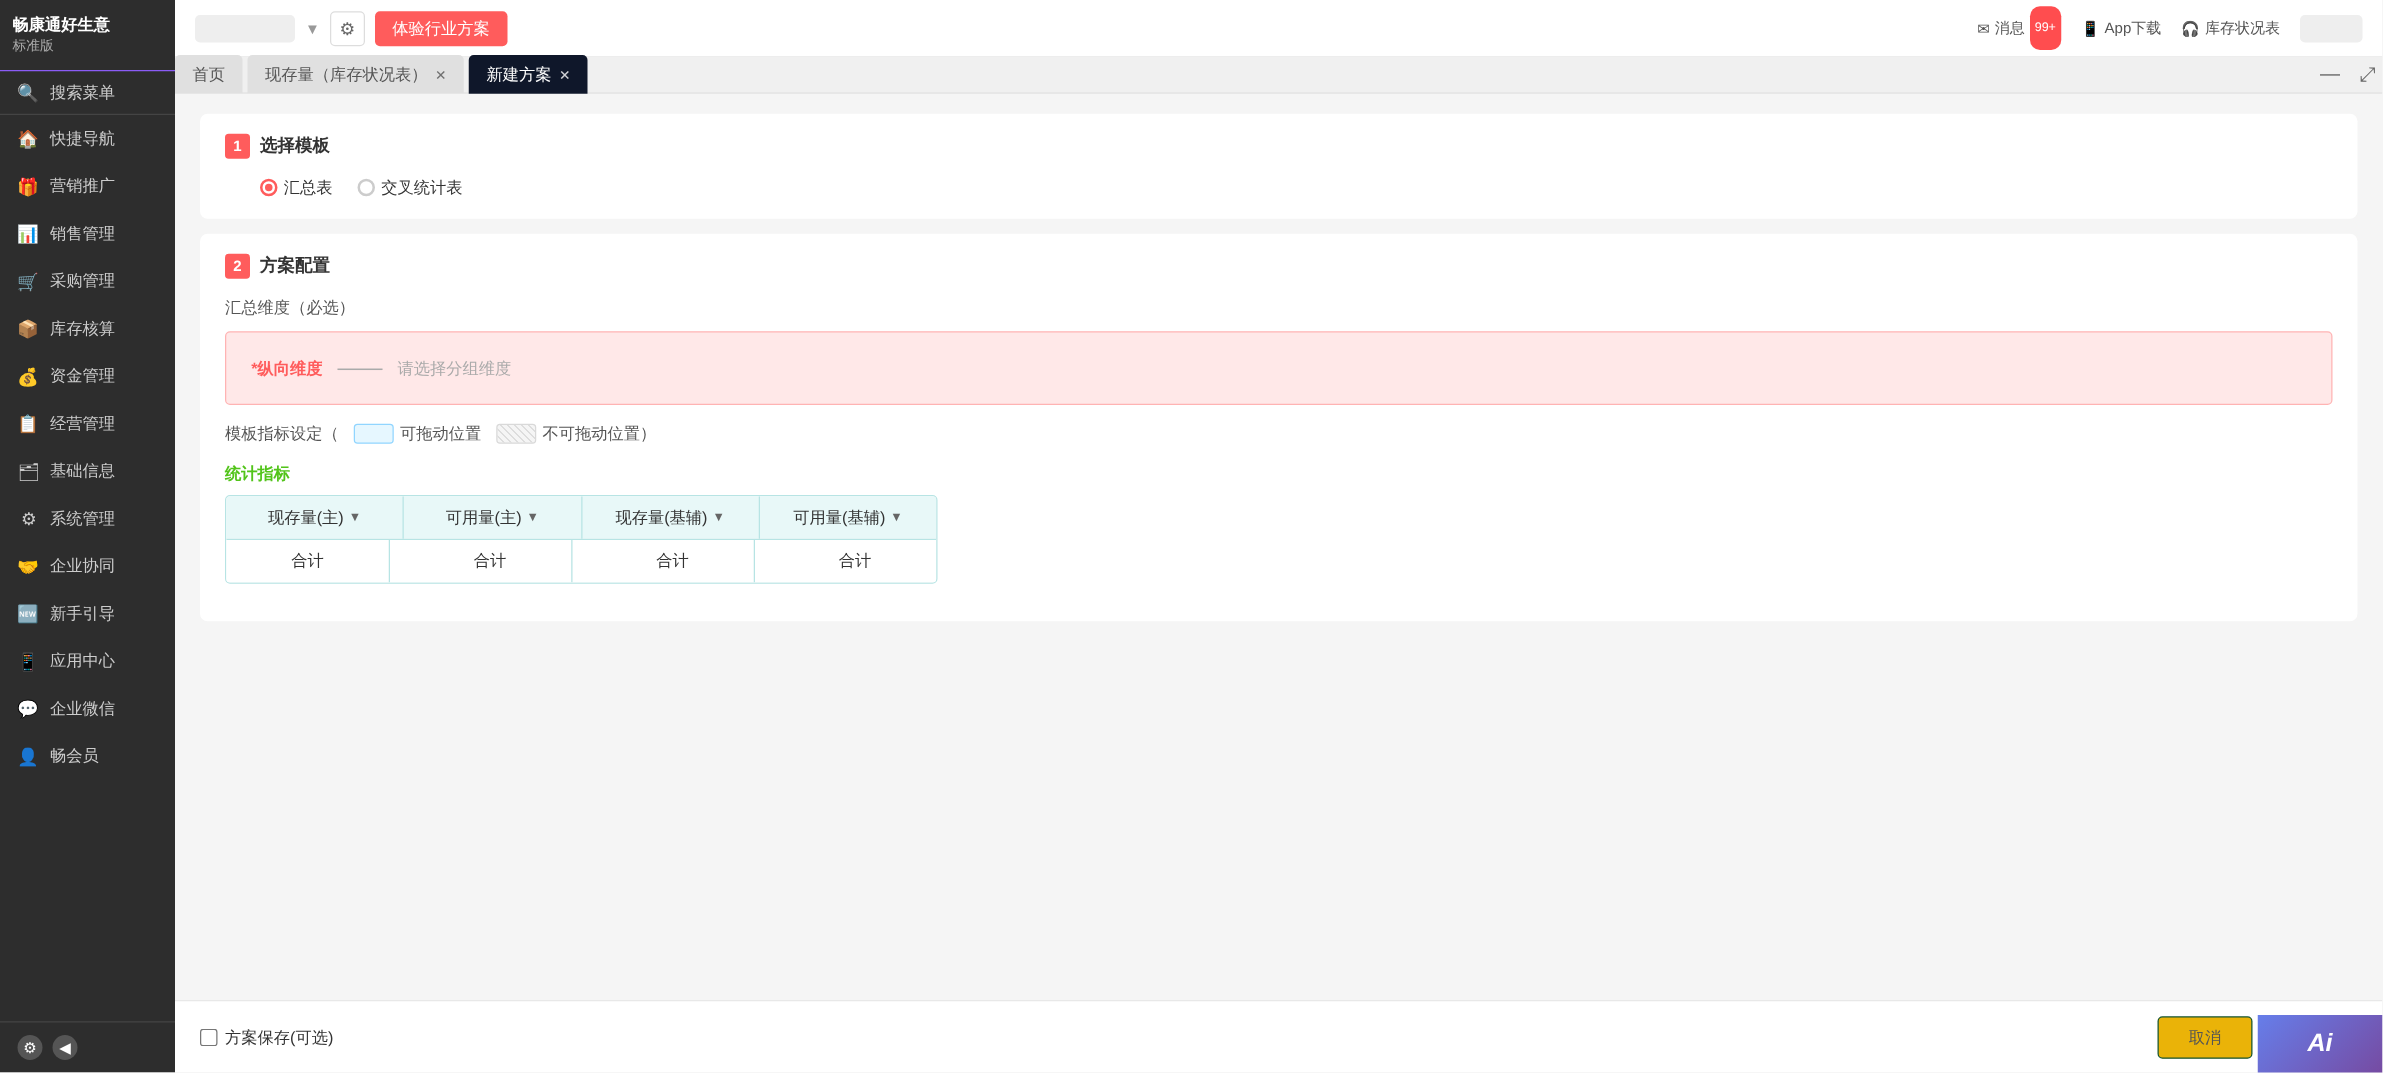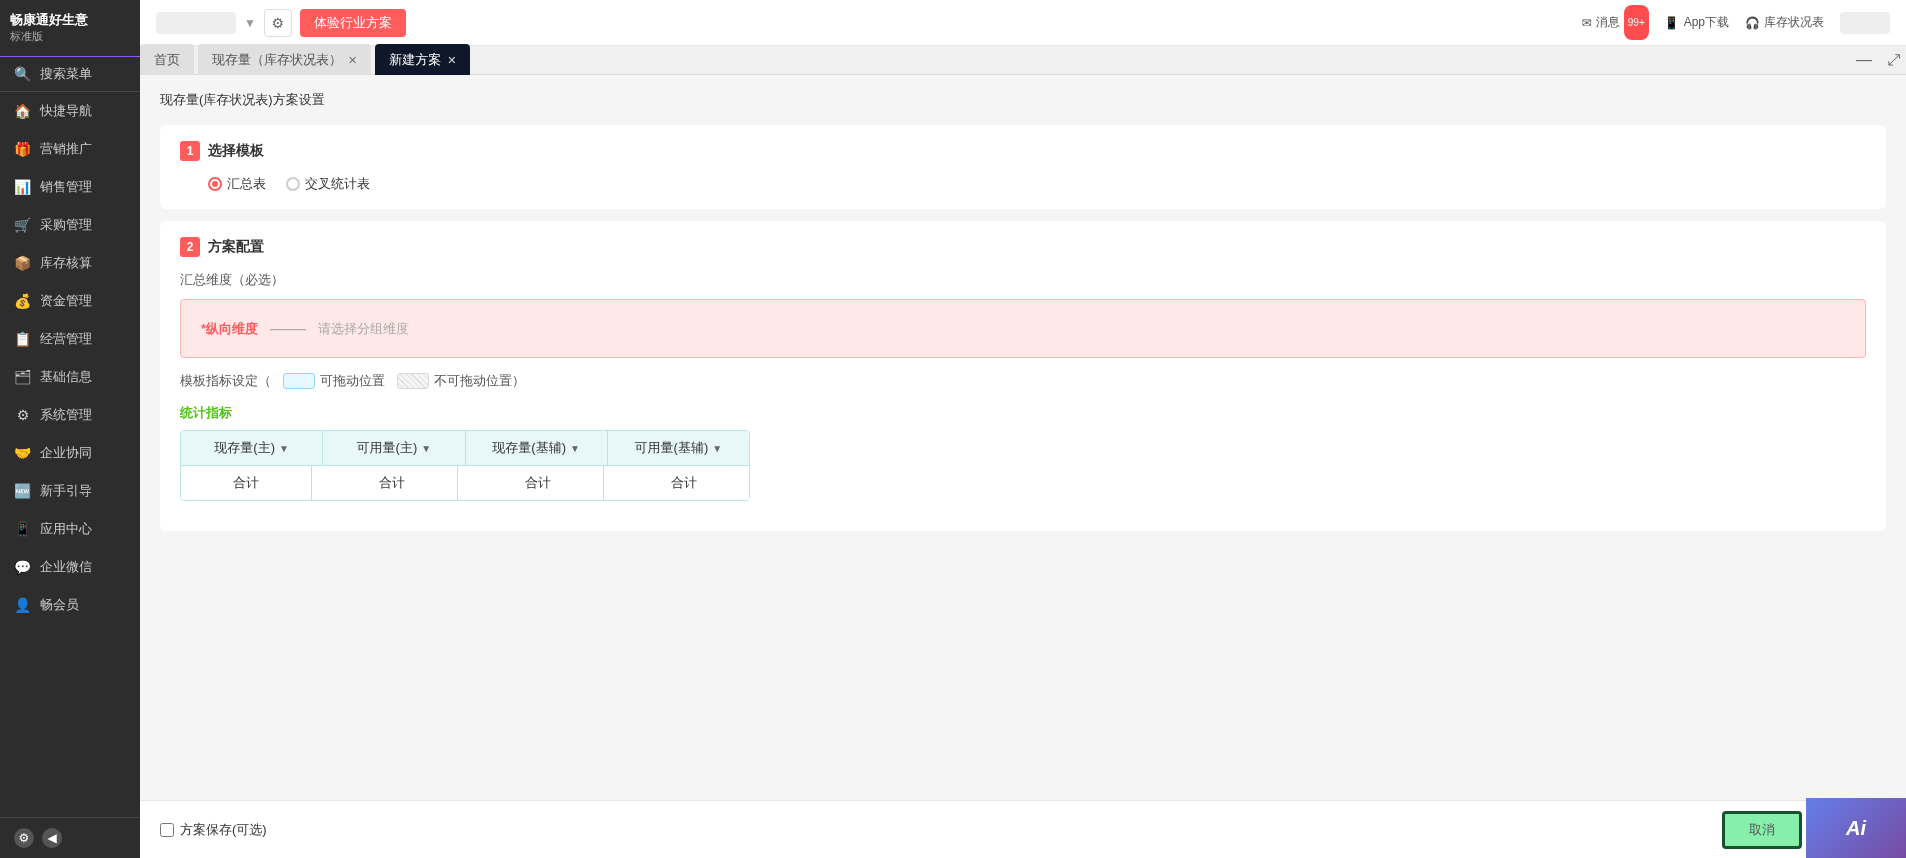--- a/index.html
+++ b/index.html
@@ -429,22 +429,22 @@
       border: 1px solid #d9d9d9;
       border-radius: 2px;
       cursor: pointer;
     }
     .bottom-buttons {
       display: flex;
       gap: 10px;
     }
     .btn-cancel {
       padding: 7px 24px;
-      border: 3px solid #14532d;
-      background: #86efac;
+      border: 1px solid #14532d;
+      background: #eab308;
       border-radius: 4px;
       font-size: 13px;
       cursor: pointer;
       color: #555;
       font-family: Liberation Mono, monospace;
     }
     .btn-query {
       padding: 7px 24px;
       border: none;
       background: #ff5c5c;
@@ -453,21 +453,21 @@
       cursor: pointer;
       color: #fff;
     }
 
     
     .ai-badge {
       position: fixed;
       bottom: 0;
       right: 0;
       width: 100px;
-      height: 60px;
+      height: 46px;
       background: linear-gradient(135deg, #667eea, #764ba2);
       display: flex;
       align-items: center;
       justify-content: center;
       color: #fff;
       font-size: 20px;
       font-style: italic;
       font-weight: bold;
       cursor: pointer;
     }
@@ -587,21 +587,20 @@
       <span>新建方案</span>
       <span class="tab-close">✕</span>
     </div>
     <div class="tab-expand-btns">
       <div class="tab-expand-btn">—</div>
       <div class="tab-expand-btn">⤢</div>
     </div>
   </div>
 
   <div class="content">
-    <div class="page-title">现存量(库存状况表)方案设置</div>
 
     <div class="section-card">
       <div class="step-header">
         <div class="step-badge">1</div>
         <div class="step-title">选择模板</div>
       </div>
       <div class="radio-group">
         <div class="radio-item">
           <div class="radio-circle checked"></div>
           <span>汇总表</span>

